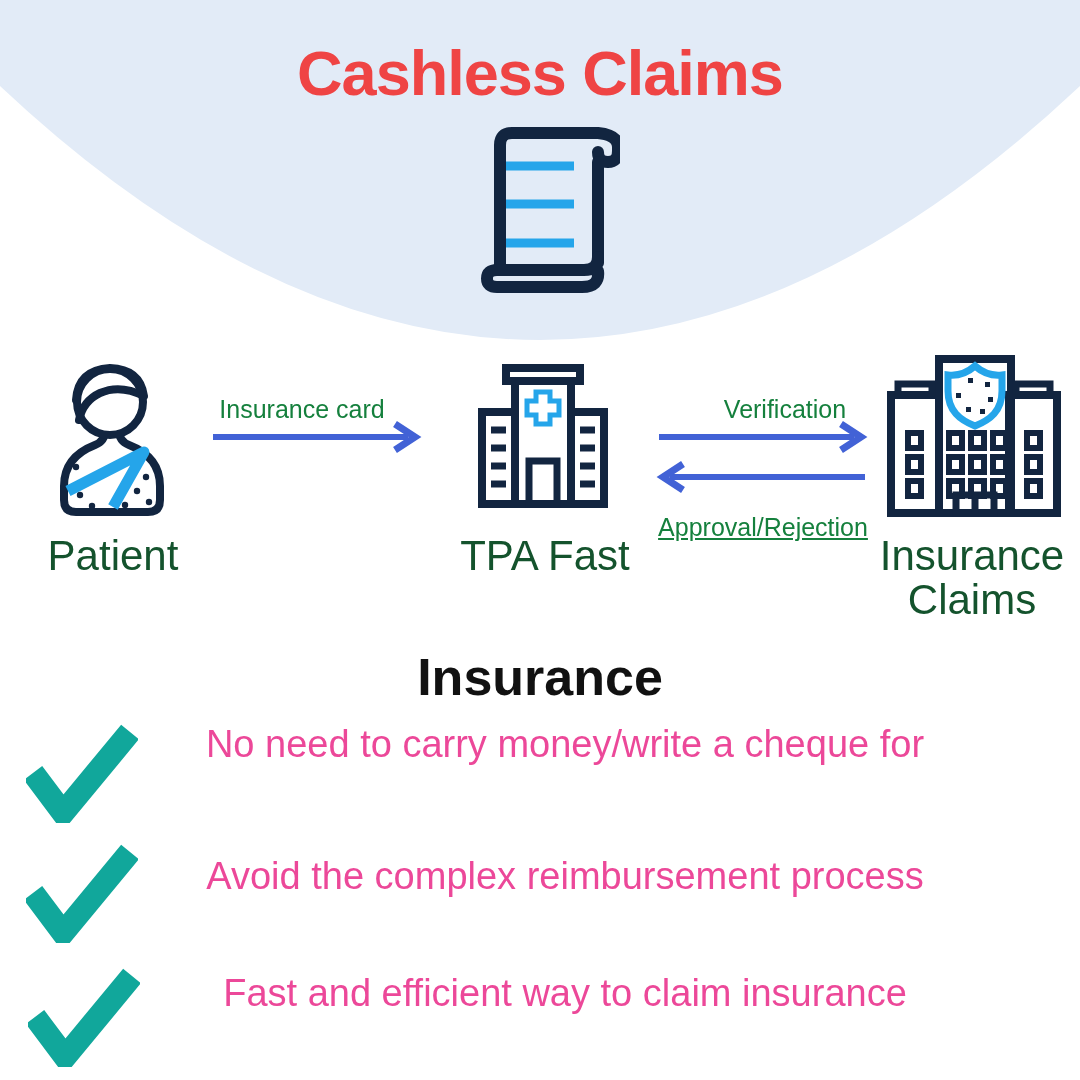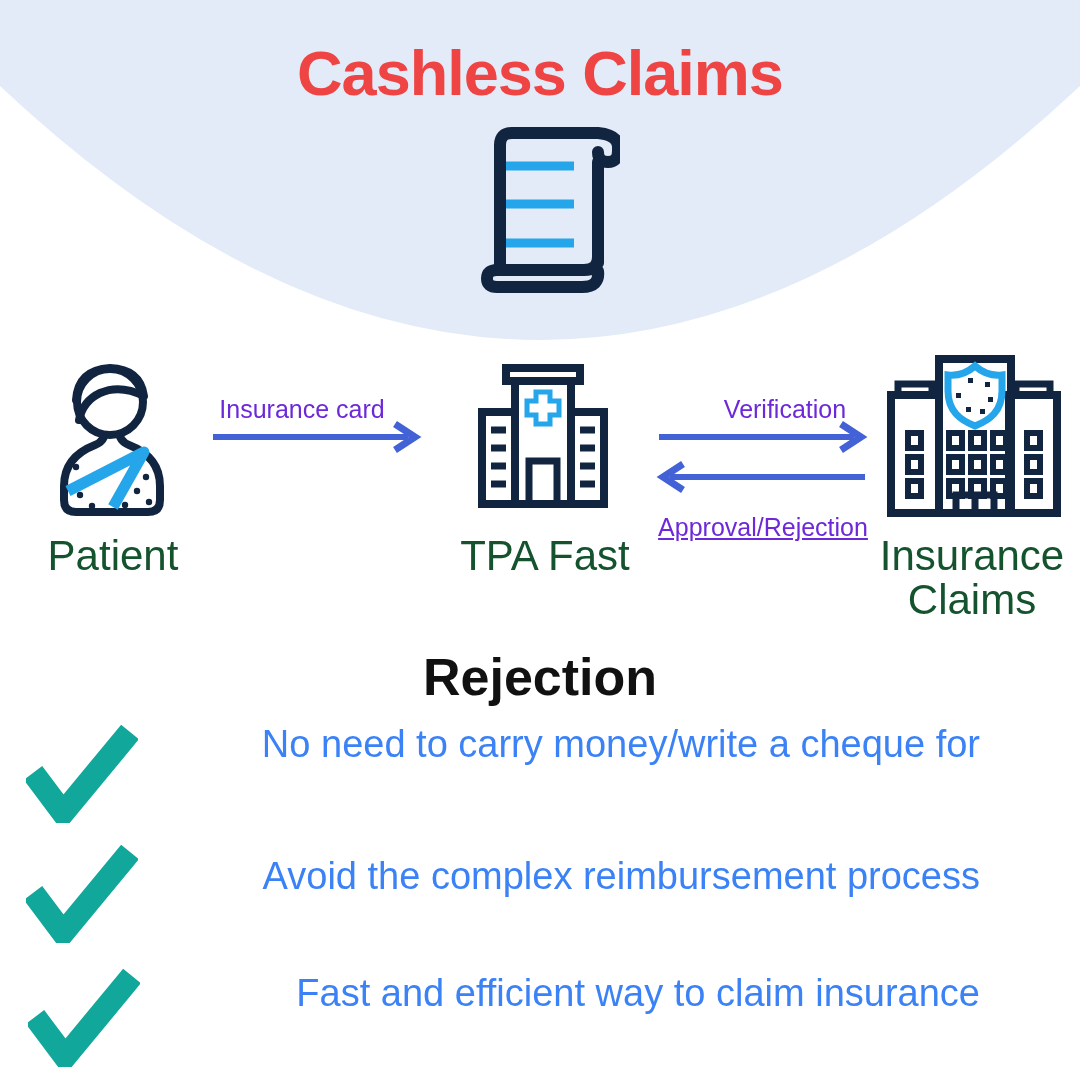--- a/index.html
+++ b/index.html
@@ -12,33 +12,33 @@
   .abs{position:absolute;}
   
   #header-curve{left:0;top:0;width:1080px;height:340px;}
   #page-title{
     left:0;top:42px;width:1080px;text-align:center;
     font-size:63px;font-weight:bold;letter-spacing:-1px;line-height:63px;
     color:#ef4444;
   }
   
   .edge-label{
-    font-size:25px;line-height:30px;text-align:center;color:#6d28d9;white-space:nowrap;
+    font-size:25px;line-height:30px;text-align:center;color:#15803d;white-space:nowrap;
   }
   .node-label{
     font-size:42px;line-height:44px;text-align:center;color:#14532d;
   }
   
   #advantages-heading{
     left:0;top:651px;width:1080px;text-align:center;
     font-size:52px;font-weight:bold;line-height:52px;color:#111111;
   }
   .adv-text{
-    left:150px;width:830px;text-align:right;
-    font-size:38px;line-height:45px;color:#3b82f6;
+    left:150px;width:830px;text-align:center;
+    font-size:38px;line-height:45px;color:#ec4899;
   }
   svg{display:block;}
 </style>
 </head>
 <body>
 
 <svg id="header-curve" class="abs" viewBox="0 0 1080 340">
   <path d="M0,0 H1080 V86 Q540,594 0,86 Z" fill="#E2EBF7"></path>
 </svg>
 
@@ -167,21 +167,21 @@
       <rect x="70" y="142" width="38" height="18"></rect>
       <path d="M89,142 V160"></path>
     </g>
   </svg>
 </div>
 
 <div class="abs node-label" style="left:13px;top:534px;width:200px;">Patient</div>
 <div class="abs node-label" style="left:445px;top:534px;width:200px;">TPA Fast</div>
 <div class="abs node-label" style="left:867px;top:534px;width:210px;">Insurance Claims</div>
 
-<div id="advantages-heading" class="abs">Rejection</div>
+<div id="advantages-heading" class="abs">Insurance</div>
 
 <div class="abs" style="left:26px;top:723px;width:112px;height:100px;">
   <svg width="112" height="100" viewBox="0 0 112 100" fill="none">
     <polyline points="7,50 37,90 104,9" stroke="#11A79B" stroke-width="23" stroke-linecap="butt" stroke-linejoin="miter"></polyline>
   </svg>
 </div>
 <div class="abs adv-text" style="top:722px;">
   <div>No need to carry money/write a cheque for</div>
 </div>
 

